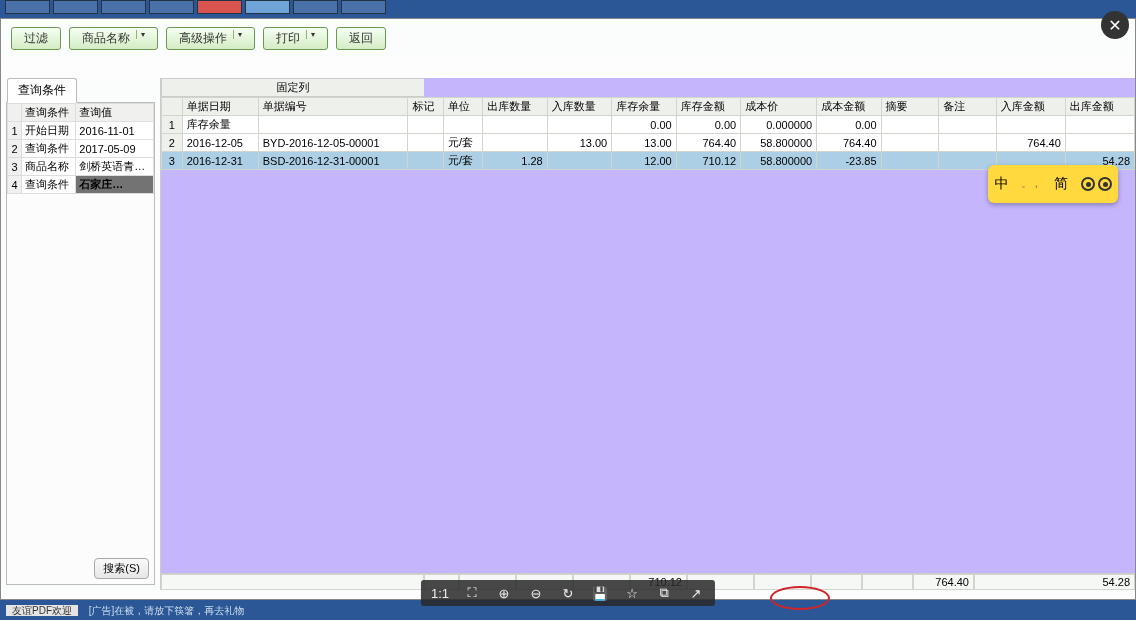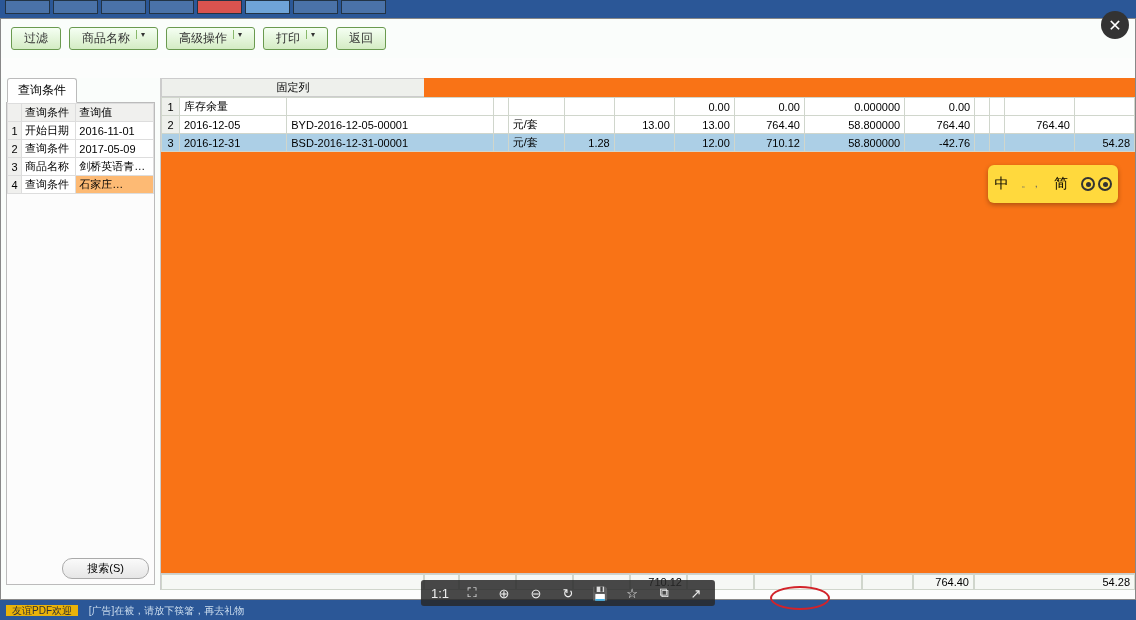--- a/index.html
+++ b/index.html
@@ -21,25 +21,25 @@
     .body-split { display: flex; height: calc(100% - 68px); margin-top: 20px; }
     
     .sidebar { width: 160px; border-right: 1px solid #ccc; display: flex; flex-direction: column; background: #fafdfb; }
     .side-tab { margin: 0 6px -1px 6px; display: inline-block; padding: 3px 10px; background: #fff; border: 1px solid #bbb; border-bottom: 1px solid #fff; border-radius: 3px 3px 0 0; font-size: 12px; width: fit-content; z-index: 2; position: relative; }
     .side-panel { flex: 1; border: 1px solid #bbb; margin: 0 5px 5px 5px; background: #fcfcfc; display: flex; flex-direction: column; }
     .side-grid { font-size: 11px; }
     .side-grid table { width: 100%; border-collapse: collapse; }
     .side-grid th, .side-grid td { border: 1px solid #ddd; padding: 1px 3px; text-align: left; background: #fff; white-space: nowrap; overflow: hidden; }
     .side-grid th { background: #f0f0ee; font-weight: normal; }
     .side-grid .rownum { width: 14px; text-align: center; background: #f0f0ee; }
-    .side-grid .highlight { background: #fdba74; }
+    .side-grid .highlight { background: #737373; font-weight: bold; }
     .side-spacer { flex: 1; }
-    .side-btn { margin: 5px; align-self: flex-end; padding: 2px 24px; font-size: 11px; background: linear-gradient(#fafafa, #e6e6e6); border: 1px solid #aaa; border-radius: 10px; cursor: pointer; }
-    
-    .main { flex: 1; display: flex; flex-direction: column; background: #f97316; overflow: hidden; }
+    .side-btn { margin: 5px; align-self: flex-end; padding: 2px 8px; font-size: 11px; background: linear-gradient(#fafafa, #e6e6e6); border: 1px solid #aaa; border-radius: 4px; cursor: pointer; }
+    
+    .main { flex: 1; display: flex; flex-direction: column; background: #c4b5fd; overflow: hidden; }
     .grid-headers { display: flex; font-size: 11px; }
     .hdr-group { border: 1px solid #ccc; background: #eef0ec; text-align: center; padding: 1px 0; }
     .hdr-fixed { width: 263px; border-right: none; }
     .hdr-active { flex: 1; }
     
     .grid-wrap { flex: 1; overflow: auto; }
     table.grid { border-collapse: collapse; font-size: 11px; width: 100%; }
     table.grid th, table.grid td { border: 1px solid #d0d6cc; padding: 1px 4px; background: #fff; white-space: nowrap; }
     table.grid th { background: #eef0ec; font-weight: normal; text-align: left; }
     table.grid .rownum { background: #eef0ec; text-align: center; width: 18px; }
@@ -54,21 +54,21 @@
     .viewer-toolbar .vicon { width: 18px; height: 18px; display: flex; align-items: center; justify-content: center; cursor: pointer; }
     
     .ime-widget { position: absolute; top: 165px; right: 18px; width: 130px; height: 38px; background: #ffd93d; border-radius: 6px; display: flex; align-items: center; justify-content: space-around; font-size: 14px; box-shadow: 0 2px 5px rgba(0,0,0,.3); z-index: 150; }
     .ime-widget .eyes { display: flex; gap: 3px; }
     .ime-widget .eye { width: 14px; height: 14px; border: 2px solid #333; border-radius: 50%; position: relative; }
     .ime-widget .eye::after { content: ""; width: 5px; height: 5px; background: #333; border-radius: 50%; position: absolute; top: 3px; left: 3px; }
     
     .red-circle { position: absolute; bottom: 10px; left: 770px; width: 60px; height: 24px; border: 2px solid #d2232a; border-radius: 50%; z-index: 300; pointer-events: none; }
     
     .bottom-bar { position: absolute; bottom: 0; left: 0; right: 0; height: 18px; background: #2b5797; font-size: 10px; color: #cde; padding: 2px 6px; }
-    .bottom-bar .pdf { background: #eab308; color: #333; padding: 0 6px; margin-right: 8px; }
+    .bottom-bar .pdf { background: #e5e5e5; color: #333; padding: 0 6px; margin-right: 8px; }
   </style>
 </head>
 <body>
 
 <div class="taskbar-top">
   <div class="ticon"></div>
     <div class="ticon"></div>
     <div class="ticon"></div>
     <div class="ticon"></div>
   <div class="ticon" style="background:#d9534f"></div>
@@ -145,20 +145,37 @@
     </div>
 
     <div class="main">
       <div class="grid-headers">
         <div class="hdr-group hdr-fixed">固定列</div>
       </div>
 
       <div class="grid-wrap">
         <table class="grid">
           <tbody>
+              <tr>
+            <th class="rownum"></th>
+            <th style="width:66px">单据日期</th>
+            <th style="width:130px">单据编号</th>
+            <th style="width:30px">标记</th>
+            <th style="width:34px">单位</th>
+            <th style="width:56px">出库数量</th>
+            <th style="width:56px">入库数量</th>
+            <th style="width:56px">库存余量</th>
+            <th style="width:56px">库存金额</th>
+            <th style="width:66px">成本价</th>
+            <th style="width:56px">成本金额</th>
+            <th style="width:50px">摘要</th>
+            <th style="width:50px">备注</th>
+            <th style="width:60px">入库金额</th>
+            <th style="width:60px">出库金额</th>
+          </tr>
           <tr>
             <td class="rownum">1</td>
             <td>库存余量</td>
             <td></td>
                 <td></td>
             <td></td>
             <td class="num"></td>
             <td class="num"></td>
             <td class="num">0.00</td>
             <td class="num">0.00</td>
@@ -190,21 +207,21 @@
             <td class="rownum">3</td>
             <td>2016-12-31</td>
             <td>BSD-2016-12-31-00001</td>
                 <td></td>
             <td>元/套</td>
             <td class="num">1.28</td>
             <td class="num"></td>
             <td class="num">12.00</td>
             <td class="num">710.12</td>
             <td class="num">58.800000</td>
-            <td class="num">-42.76</td>
+            <td class="num">-23.85</td>
             <td></td>
                 <td></td>
             <td class="num"></td>
             <td class="num">54.28</td>
           </tr>
         </tbody>
           </table>
       </div>
 
       <div class="grid-footer">

